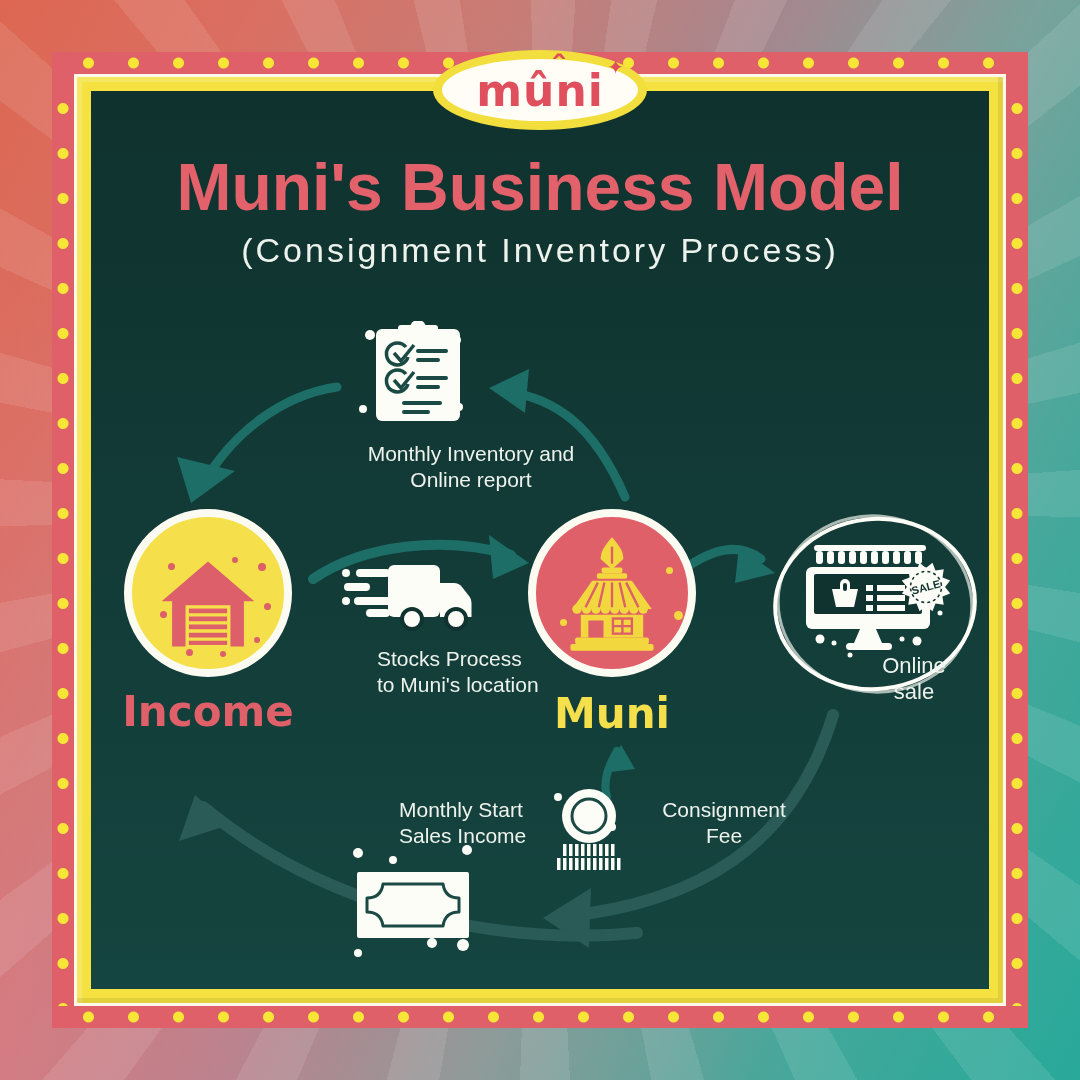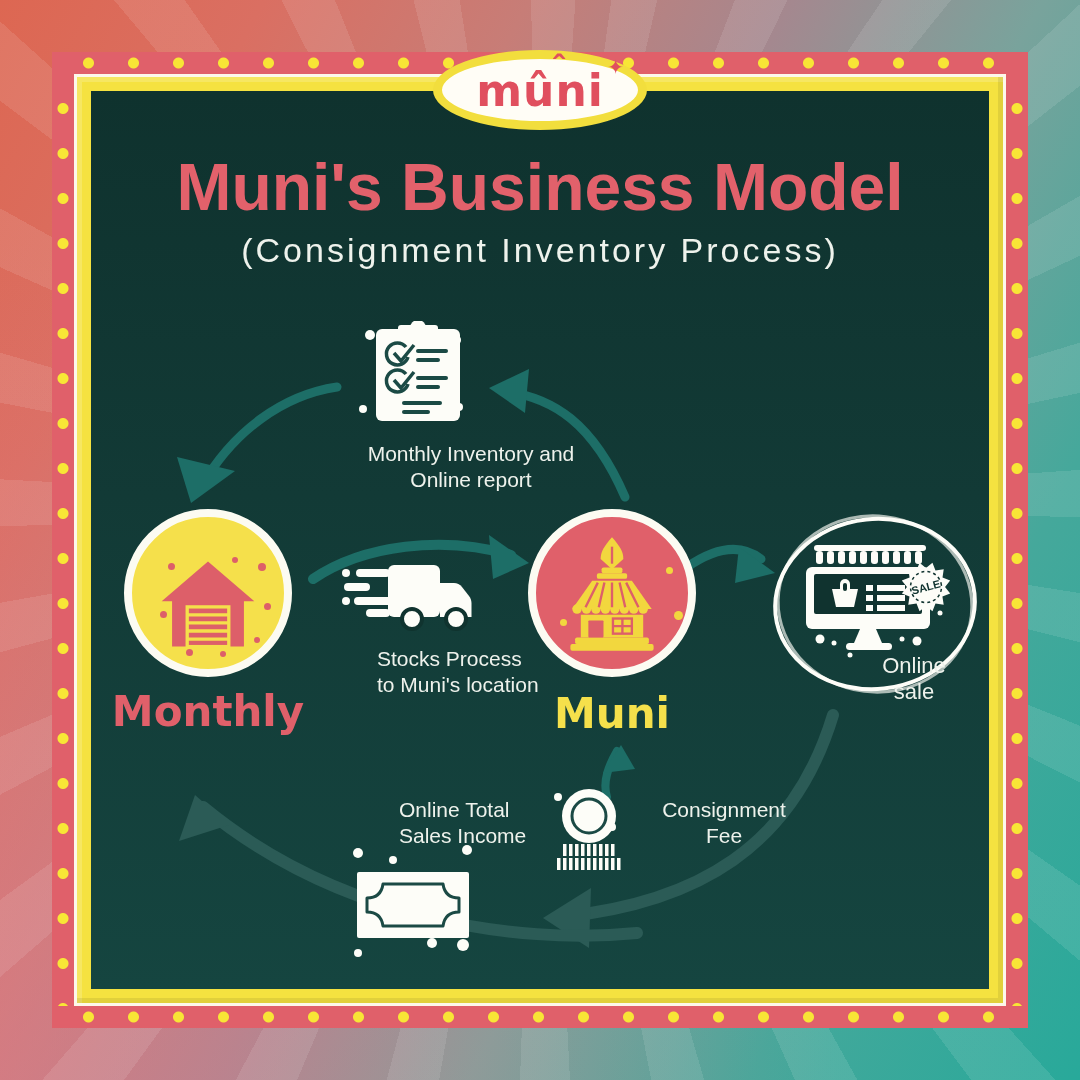--- a/index.html
+++ b/index.html
@@ -167,21 +167,21 @@
       </svg>
       <div class="dot" style="left:36px;top:46px;width:7px;height:7px;background:#dd5f69"></div>
       <div class="dot" style="left:100px;top:40px;width:6px;height:6px;background:#dd5f69"></div>
       <div class="dot" style="left:126px;top:46px;width:8px;height:8px;background:#dd5f69"></div>
       <div class="dot" style="left:132px;top:86px;width:7px;height:7px;background:#dd5f69"></div>
       <div class="dot" style="left:28px;top:94px;width:7px;height:7px;background:#dd5f69"></div>
       <div class="dot" style="left:54px;top:132px;width:7px;height:7px;background:#dd5f69"></div>
       <div class="dot" style="left:88px;top:134px;width:6px;height:6px;background:#dd5f69"></div>
       <div class="dot" style="left:122px;top:120px;width:6px;height:6px;background:#dd5f69"></div>
     </div>
-    <div class="label artists">Monthly</div>
+    <div class="label artists">Income</div>
 
     <svg class="abs" style="left:247px;top:466px" width="140" height="78" viewBox="0 0 140 78">
       <g class="ic-w">
         <rect x="18" y="12" width="34" height="8" rx="4"></rect>
           <circle cx="8" cy="16" r="4"></circle>
         <rect x="6" y="26" width="26" height="8" rx="4"></rect>
         <rect x="16" y="40" width="38" height="8" rx="4"></rect>
           <circle cx="8" cy="44" r="4"></circle>
         <rect x="28" y="52" width="24" height="8" rx="4"></rect>
         <rect x="50" y="8" width="52" height="52" rx="6"></rect>
@@ -265,21 +265,21 @@
       <rect x="53" y="40" width="4" height="8" rx="2" class="ic-dark"></rect>
       <g transform="translate(136,44) rotate(-15)">
         <polygon class="ic-w" points="25,0 18.4,4.9 21.7,12.5 13.4,13.4 12.5,21.7 4.9,18.4 0,25 -4.9,18.4 -12.5,21.7 -13.4,13.4 -21.7,12.5 -18.4,4.9 -25,0 -18.4,-4.9 -21.7,-12.5 -13.4,-13.4 -12.5,-21.7 -4.9,-18.4 0,-25 4.9,-18.4 12.5,-21.7 13.4,-13.4 21.7,-12.5 18.4,-4.9"></polygon>
         <circle r="15.5" fill="none" stroke="#10332f" stroke-width="1.5" stroke-dasharray="3 3"></circle>
         <text y="4" text-anchor="middle" font-size="11" font-weight="bold" fill="#10332f">SALE</text>
       </g>
     </svg>
     <div class="caption center online" style="left:784px;top:562px">Online sale</div>
 
     <div class="caption" style="left:269px;top:706px">
-      <div>Online Total</div>
+      <div>Monthly Start</div>
       <div>Sales Income</div>
     </div>
     <svg class="abs" style="left:266px;top:781px" width="112" height="66" viewBox="0 0 112 66">
       <rect width="112" height="66" rx="2" class="ic-w"></rect>
       <path class="st-dark" stroke-width="3" stroke-linejoin="round" d="M26,12 H86 Q88,26 102,26 V40 Q88,40 86,54 H26 Q24,40 10,40 V26 Q24,26 26,12 Z"></path>
     </svg>
 
     <svg class="abs" style="left:462px;top:697px" width="70" height="86" viewBox="0 0 70 86">
       <circle cx="36" cy="28" r="27" class="ic-w"></circle>
       <circle cx="36" cy="28" r="17" class="st-dark" stroke-width="3"></circle>

